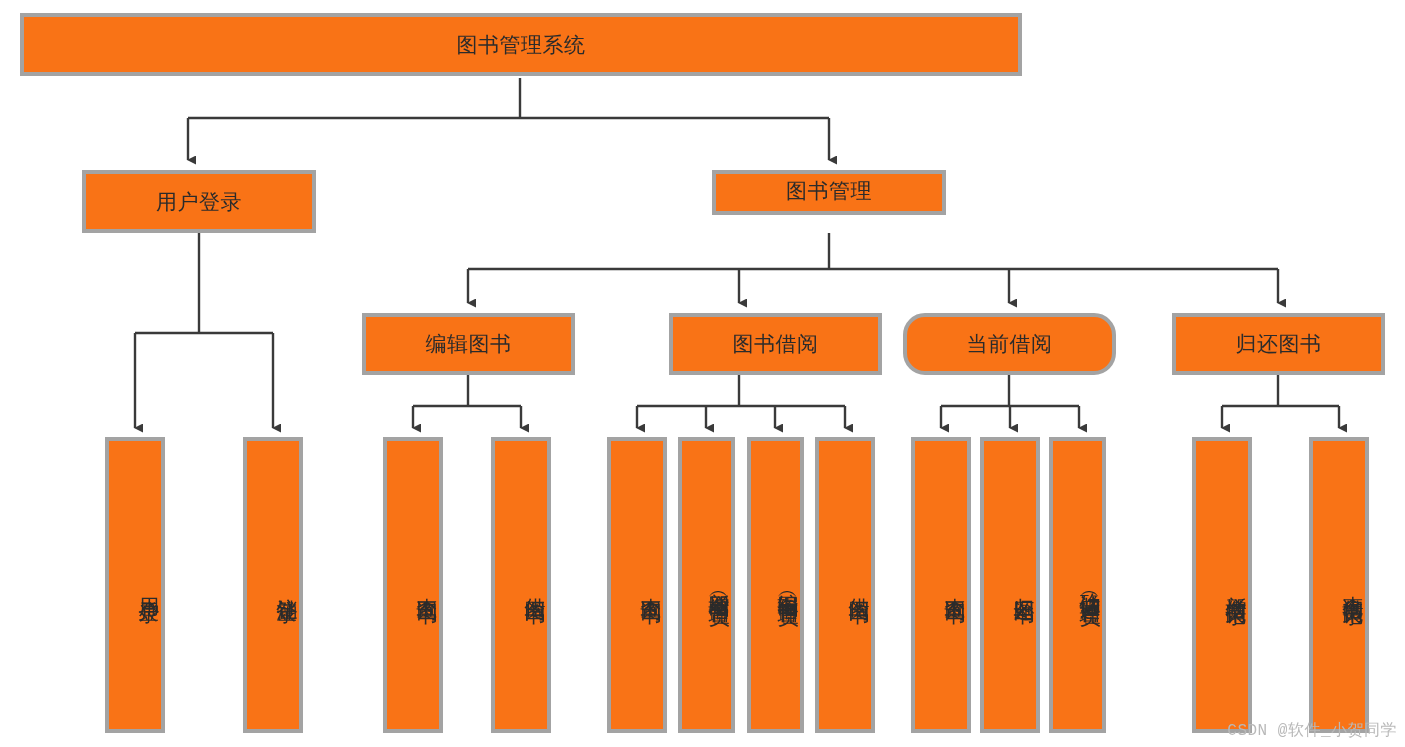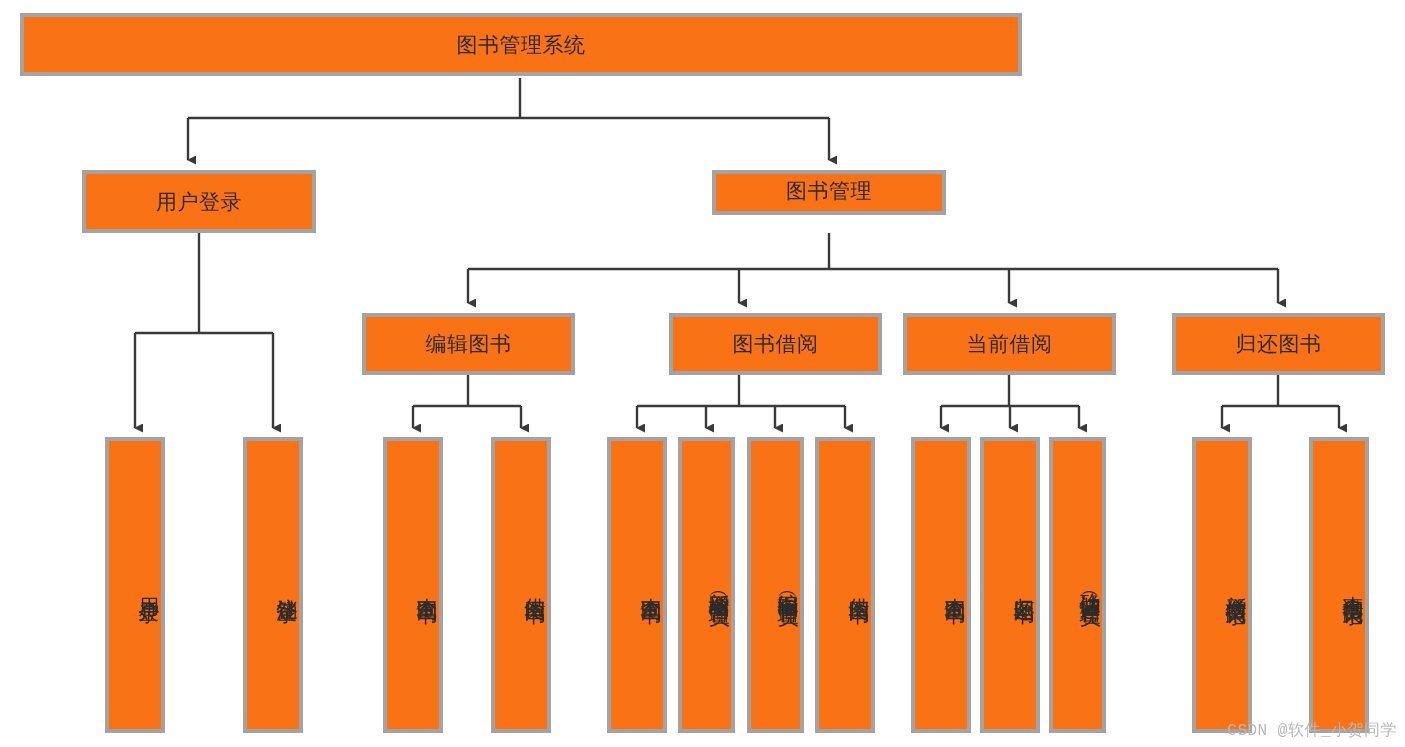--- a/index.html
+++ b/index.html
@@ -129,21 +129,21 @@
   <div class="node horizontal" style="left:20px; top:13px; width:1002px; height:63px;">图书管理系统</div>
 
   <div class="node horizontal" style="left:82px; top:170px; width:234px; height:63px;">用户登录</div>
 
   <div class="node horizontal" style="left:712px; top:170px; width:234px; height:45px;font-family:Liberation Mono, monospace;">图书管理</div>
 
   <div class="node horizontal" style="left:362px; top:313px; width:213px; height:62px;">编辑图书</div>
 
   <div class="node horizontal" style="left:633px; top:313px; width:213px; height:62px;margin-left:36px;">图书借阅</div>
 
-  <div class="node horizontal" style="left:903px; top:313px; width:213px; height:62px;">当前借阅</div>
+  <div class="node horizontal" style="left:903px; top:313px; width:213px; height:62px;border-radius:22px;">当前借阅</div>
 
   <div class="node horizontal" style="left:1172px; top:313px; width:213px; height:62px;">归还图书</div>
 
   <div class="node vertical" style="left:105px; top:437px; width:60px; height:296px;">用户登录</div>
 
   <div class="node vertical" style="left:243px; top:437px; width:60px; height:296px;">注销登录</div>
 
   <div class="node vertical" style="left:383px; top:437px; width:60px; height:296px;">查询图书</div>
 
   <div class="node vertical" style="left:491px; top:437px; width:60px; height:296px;">借阅图书</div>

